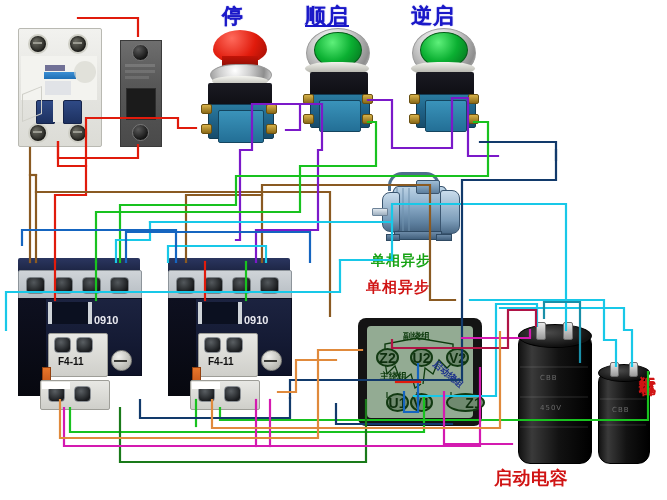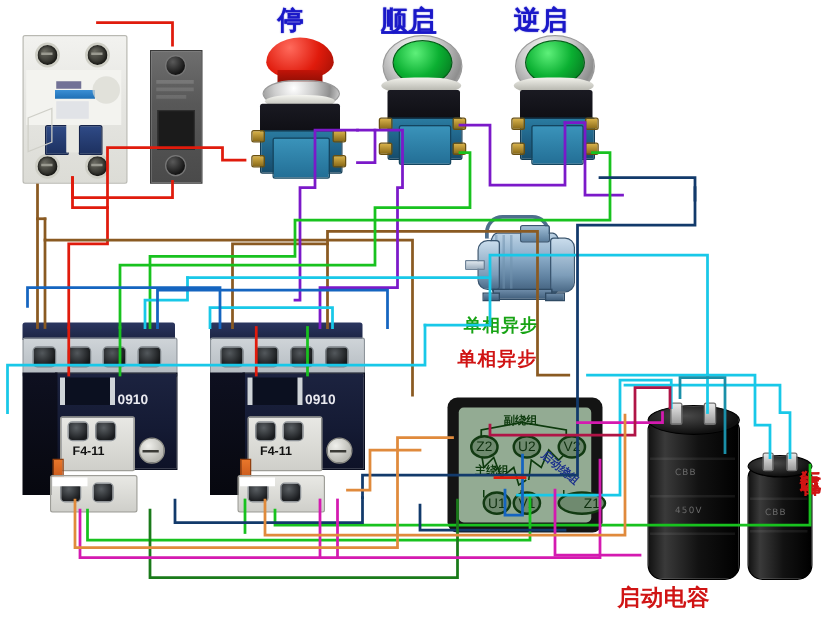--- a/index.html
+++ b/index.html
@@ -88,21 +88,21 @@
   .mt-box{position:absolute;background:linear-gradient(180deg,#9fbdd6,#5d7f9e);
         border:1px solid #3a556f;border-radius:2px;}
   .mt-hoop{position:absolute;border:3px solid #4e6e8c;border-bottom:none;
         border-radius:14px 14px 0 0;background:transparent;}
   .mt-fin{position:absolute;background:#6f91ae;}
   
   .tb-frame{position:absolute;background:#141414;border-radius:8px;}
   .tb-inner{position:absolute;background:#93ab93;border-radius:4px;}
   .tb-term{position:absolute;width:19px;height:15px;border-radius:50%;
         background:#6f8a6f;border:2px solid #123a12;
-        color:#0e2f0e;font-size:11px;font-weight:normal;
+        color:#0e2f0e;font-size:14px;font-weight:bold;
         display:flex;align-items:center;justify-content:center;
         font-family:"Liberation Sans",sans-serif;}
   .tb-cn{position:absolute;color:#0d3a0d;font-size:9px;font-weight:bold;white-space:nowrap;}
   .tb-cn.b{color:#1a2f8c;}
   
   .cap-body{position:absolute;border-radius:10px 10px 12px 12px;
         background:linear-gradient(90deg,#121212 0%,#3a3a3a 18%,#121212 55%,#000 100%);
         border:1px solid #000;}
   .cap-top{position:absolute;border-radius:50%;
         background:radial-gradient(ellipse at 40% 35%,#4a4a4a,#101010 70%);

